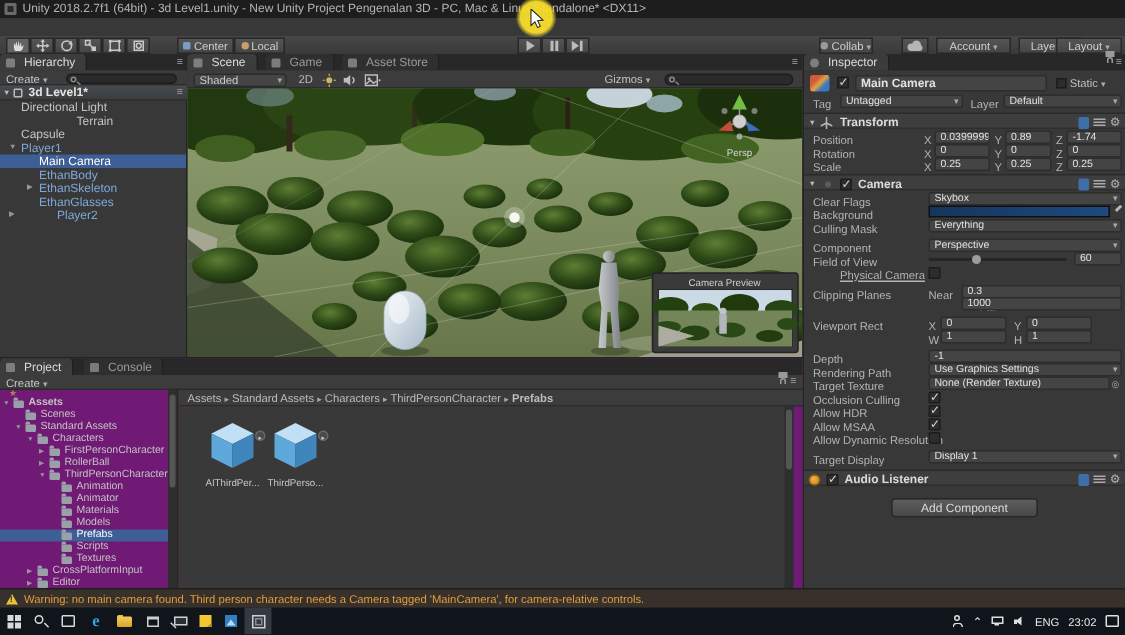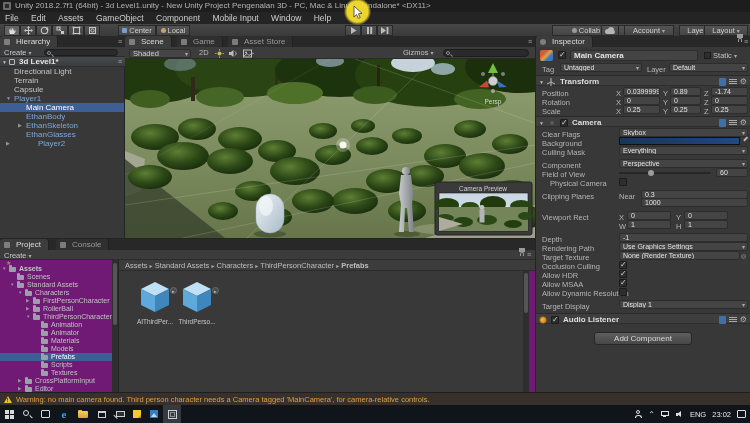--- a/index.html
+++ b/index.html
@@ -92,30 +92,20 @@
 <div id="screen">
 
   <div class="abs titlebar">
     <div class="title-ic">
       <span style="left:0;top:0;width:8px;height:8px;background:#6b6b6b;border-radius:1px;"></span>
       <span style="left:2px;top:2px;width:4px;height:4px;background:#2a2a2a;"></span>
     </div>
     <span class="titletext">Unity 2018.2.7f1 (64bit) - 3d Level1.unity - New Unity Project Pengenalan 3D - PC, Mac &amp; Linux Standalone* &lt;DX11&gt;</span>
   </div>
 
-  <div class="abs menubar">
-    <span class="menu-item">File</span>
-    <span class="menu-item">Edit</span>
-    <span class="menu-item">Assets</span>
-    <span class="menu-item">GameObject</span>
-    <span class="menu-item">Component</span>
-    <span class="menu-item">Mobile Input</span>
-    <span class="menu-item">Window</span>
-    <span class="menu-item">Help</span>
-  </div>
 
   <div class="abs toolbar">
     <div class="tbtn pressed" style="left:4px;width:16px;">
       <svg width="9" height="9" viewBox="0 0 9 9">
           <path d="M2,8 C1,6 1,3 2,3 L2,5 L3,1.5 L3.6,5 L4.5,1 L5,5 L6,2 L6.3,5.5 L7.5,4 C8,5 7,7 6,8 Z" fill="#ddd"></path>
         </svg>
     </div>
     <div class="tbtn" style="left:20px;width:16px;">
       <svg width="9" height="9" viewBox="0 0 9 9">
           <path d="M4.5,0 L6,2 L5,2 L5,4 L7,4 L7,3 L9,4.5 L7,6 L7,5 L5,5 L5,7 L6,7 L4.5,9 L3,7 L4,7 L4,5 L2,5 L2,6 L0,4.5 L2,3 L2,4 L4,4 L4,2 L3,2 Z" fill="#c8c8c8"></path>
@@ -174,21 +164,21 @@
           <rect x="4.2" y="0" width="2" height="7" fill="#bbb"></rect>
         </svg>
     </div>
     <div class="tbtn" style="left:377px;width:16px;">
       <svg width="8" height="7" viewBox="0 0 8 7">
           <path d="M0,0 L5,3.5 L0,7 Z" fill="#bbb"></path>
           <rect x="5.6" y="0" width="1.8" height="7" fill="#bbb"></rect>
         </svg>
     </div>
 
-    <div class="tbtn" style="left:546px;width:73px;margin-left:6px;">
+    <div class="tbtn" style="left:546px;width:36px;">
       <span class="tbtn-txt">
           <span style="width:5px;height:5px;background:#9a9a9a;border-radius:50%;display:inline-block;"></span>
           <span>Collab</span>
           <span class="caret">▾</span>
         </span>
     </div>
     <div class="tbtn" style="left:601px;width:18px;">
       <span class="cloud">
           <i style="left:1px;top:2px;width:5px;height:5px;"></i>
           <i style="left:4px;top:0;width:6px;height:6px;"></i>
@@ -231,21 +221,21 @@
     <div class="abs" style="left:0;top:21px;width:125px;height:9.5px;background:linear-gradient(#474a4c,#3b3e40);border-bottom:1px solid #2e2e2e;">
       <span class="abs" style="left:2px;top:2px;font-size:5px;color:#bbb;">▼</span>
       <span class="abs" style="left:9px;top:1.5px;width:6px;height:6px;border:1px solid #b9b9b9;border-radius:1px;"></span>
       <span class="abs" style="left:19px;top:0;font-size:8px;font-weight:bold;color:#e4e4e4;line-height:9.5px;">3d Level1*</span>
       <span class="abs menu-gl" style="right:3px;top:1px;">≡</span>
     </div>
 
     <div class="hrow" style="top:30.5px;">
         <span class="lbl" style="left:14px;">Directional Light</span>
       </div>
-    <div class="hrow" style="top:39.5px;">
+    <div class="hrow" style="top:39.5px;margin-left:37px;">
         <span class="lbl" style="left:14px;">Terrain</span>
       </div>
     <div class="hrow" style="top:48.5px;">
         <span class="lbl" style="left:14px;">Capsule</span>
       </div>
     <div class="hrow" style="top:57.5px;">
         <span class="fold" style="left:6px;">▼</span>
         <span class="lbl prefab" style="left:14px;">Player1</span>
       </div>
     <div class="hrow sel" style="top:66.5px;">
@@ -534,21 +524,21 @@
     <div class="field" style="left:83px;top:110px;width:129px;"><span>Everything</span><span class="caret">▾</span></div>
 
     <span class="ins-label" style="left:6px;top:124.5px;">Component</span>
     <div class="field" style="left:83px;top:123px;width:129px;"><span>Perspective</span><span class="caret">▾</span></div>
 
     <span class="ins-label" style="left:6px;top:133.5px;">Field of View</span>
     <div class="abs" style="left:83px;top:136px;width:92px;height:2px;background:#262626;border-radius:1px;"></div>
     <div class="abs" style="left:112px;top:133.5px;width:6px;height:6px;border-radius:50%;background:#9c9c9c;"></div>
     <div class="field" style="left:180px;top:132px;width:32px;"><span>60</span></div>
 
-    <span class="ins-label" style="left:14px;top:142.5px;">Physical Camera</span>
+    <span class="ins-label" style="left:24px;top:142.5px;text-decoration:underline;">Physical Camera</span>
     <span class="cb" style="left:83px;top:141.5px;"></span>
 
     <span class="ins-label" style="left:6px;top:155.5px;">Clipping Planes</span>
     <span class="ins-label" style="left:83px;top:155.5px;">Near</span>
     <div class="field" style="left:105px;top:154px;width:107px;"><span>0.3</span></div>
     <span class="ins-label" style="left:78px;top:163.5px;padding-left:39px;">Far</span>
     <div class="field" style="left:105px;top:162px;width:107px;"><span>1000</span></div>
 
     <span class="ins-label" style="left:6px;top:176.5px;">Viewport Rect</span>
     <span class="ins-label" style="left:83px;top:176.5px;">X</span>

